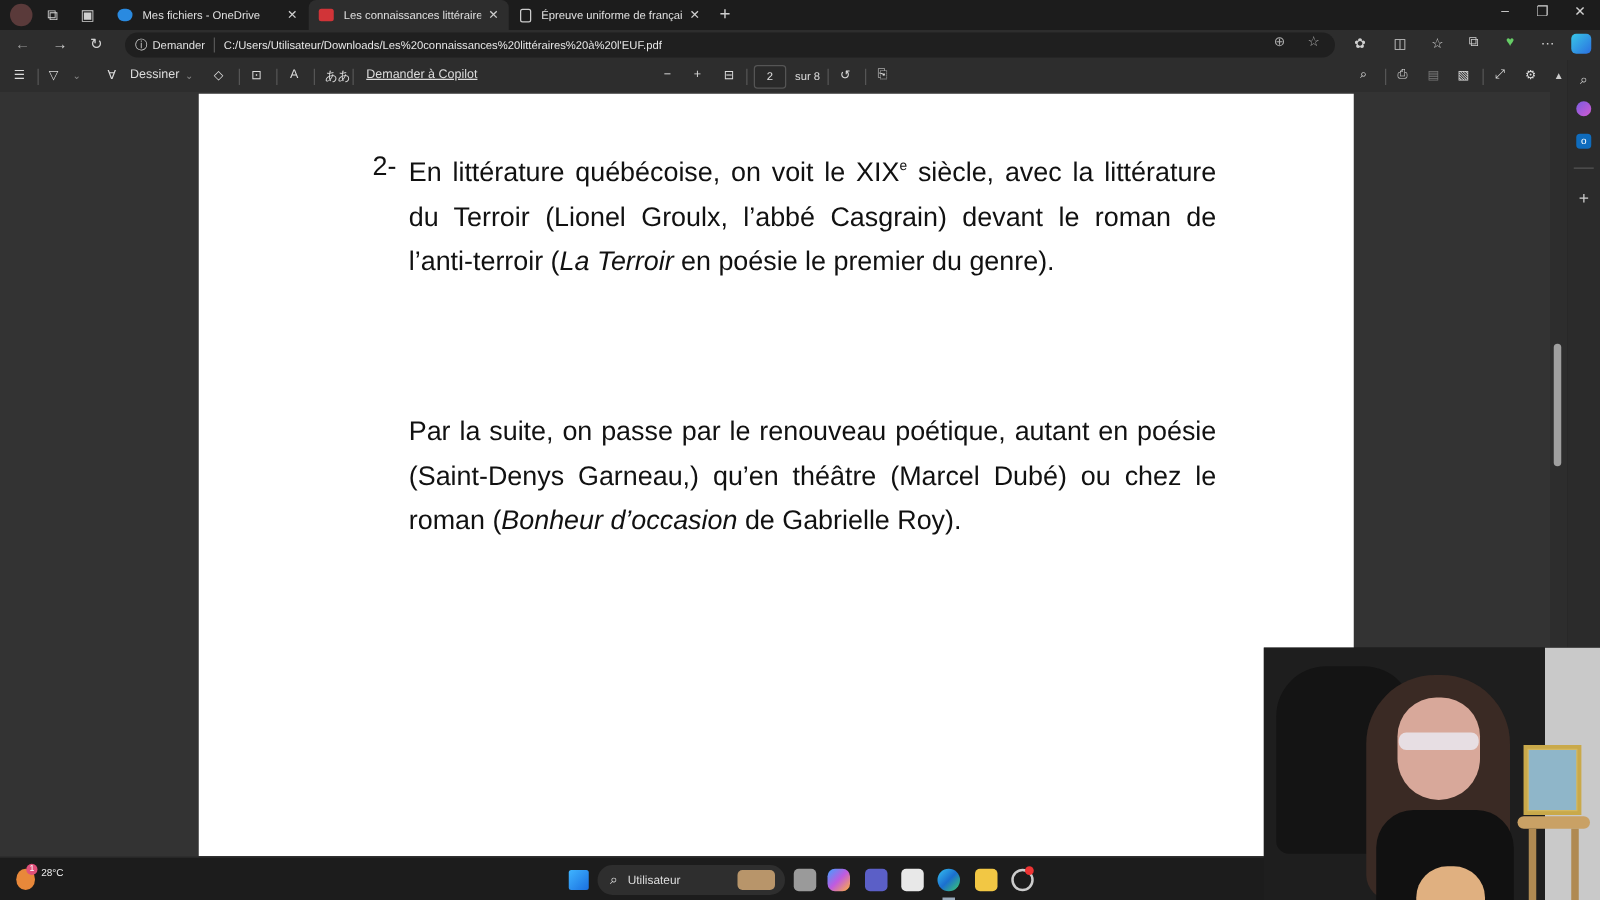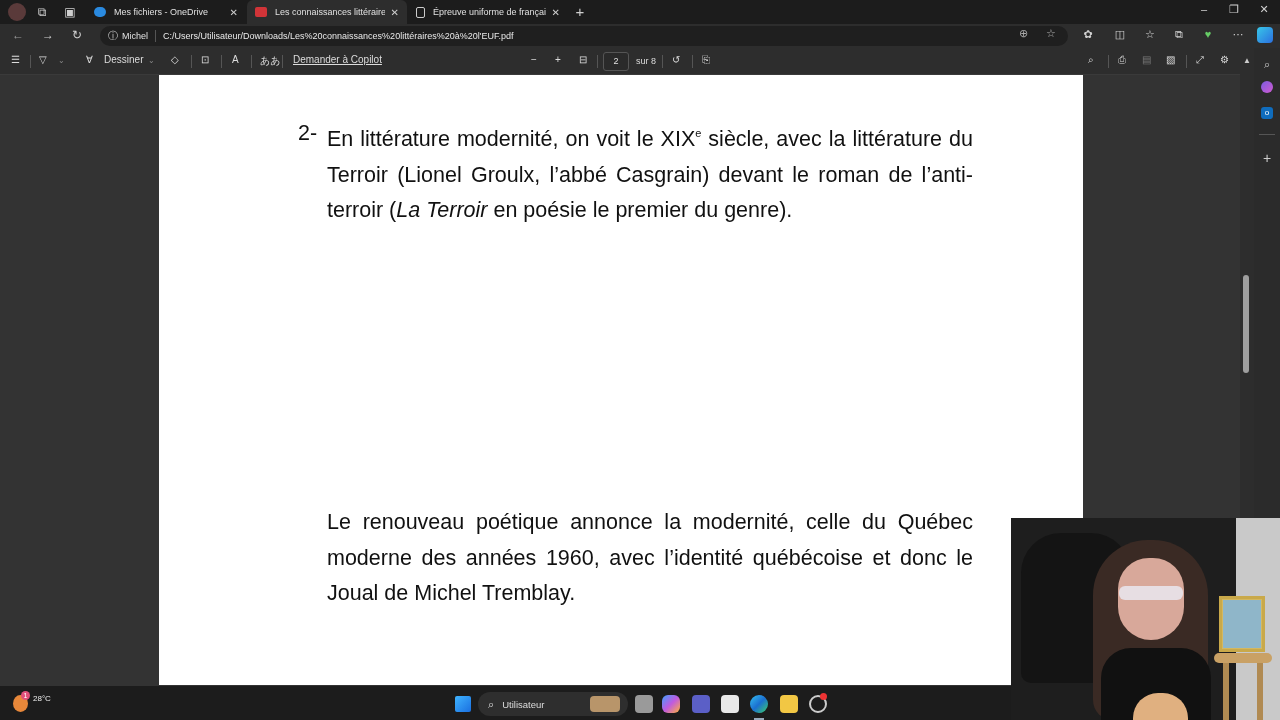--- a/index.html
+++ b/index.html
@@ -79,21 +79,21 @@
   <div class="win-ctrl" style="left:1224px;">❐</div>
   <div class="win-ctrl" style="left:1254px;">✕</div>
 </div>
 
 <div id="addressbar">
   <div class="nav-icon" style="left:10px;">←</div>
   <div class="nav-icon" style="left:40px;color:#d0d0d0;">→</div>
   <div class="nav-icon" style="left:69px;color:#d0d0d0;">↻</div>
   <div id="urlbox">
     <span class="info">ⓘ</span>
-    <span class="scheme">Michel</span>
+    <span class="scheme">Demander</span>
     <span class="sep"></span>
     <span class="url">C:/Users/Utilisateur/Downloads/Les%20connaissances%20littéraires%20à%20l'EUF.pdf</span>
   </div>
   <div class="url-right" style="left:1019px;">⊕</div>
   <div class="url-right" style="left:1046px;">☆</div>
   <div class="tool-right" style="left:1080px;">✿</div>
   <div class="tool-right" style="left:1112px;">◫</div>
   <div class="tool-right" style="left:1142px;">☆</div>
   <div class="tool-right" style="left:1171px;">⧉</div>
   <div class="tool-right" style="left:1200px;color:#6c6;">♥</div>
@@ -136,24 +136,24 @@
   <div class="pt-item" style="left:1142px;color:#777;">▤</div>
   <div class="pt-item" style="left:1166px;">▧</div>
   <div class="pt-sep" style="left:1186px;"></div>
   <div class="pt-item" style="left:1196px;">⤢</div>
   <div class="pt-item" style="left:1220px;">⚙</div>
 </div>
 
 <div id="docarea">
   <div id="page">
     <div class="num" style="top:41px;">2-</div>
-    <div class="para" style="top:41px;"><span>En littérature modernité, on voit le XIX</span><sup>e</sup><span> siècle, avec la littérature du Terroir (Lionel Groulx, l’abbé Casgrain) devant le roman de l’anti-terroir (</span><em>La Terroir</em><span> en poésie le premier du genre).</span></div>
-
-
-    <div class="para" style="top:430px;">Le renouveau poétique annonce la modernité, celle du Québec moderne des années 1960, avec l’identité québécoise et donc le Joual de Michel Tremblay.</div>
+    <div class="para" style="top:41px;"><span>En littérature québécoise, on voit le XIX</span><sup>e</sup><span> siècle, avec la littérature du Terroir (Lionel Groulx, l’abbé Casgrain) devant le roman de l’anti-terroir (</span><em>La Terroir</em><span> en poésie le premier du genre).</span></div>
+
+    <div class="para" style="top:253px;"><span>Par la suite, on passe par le renouveau poétique, autant en poésie (Saint-Denys Garneau,) qu’en théâtre (Marcel Dubé) ou chez le roman (</span><em>Bonheur d’occasion</em><span> de Gabrielle Roy).</span></div>
+
   </div>
 </div>
 
 <div id="scrollbar">
   <div id="scroll-up">▲</div>
   <div id="scroll-thumb"></div>
 </div>
 
 <div id="sidebar">
   <div class="sb-icon" style="top:8px;">⌕</div>

